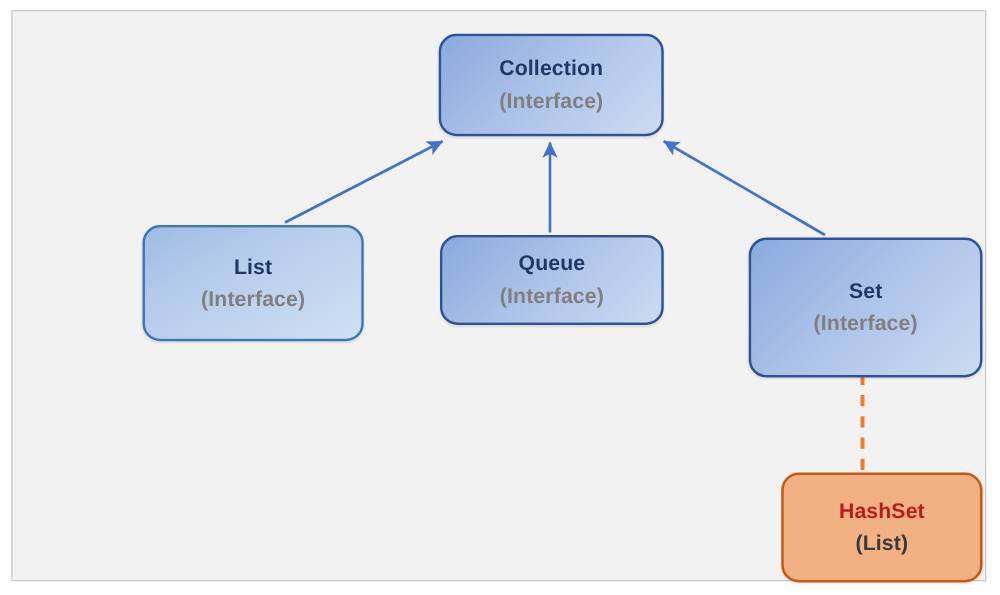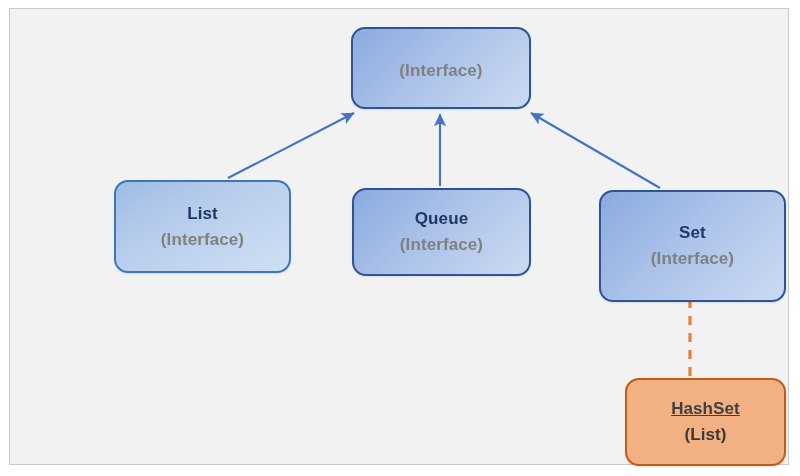--- a/index.html
+++ b/index.html
@@ -68,26 +68,26 @@
     border: 2px solid #3f76b5;
     background: linear-gradient(150deg, #9fbce4 0%, #b8cdec 40%, #cfe0f4 100%);
   }
 
   
   .node.klass {
     border: 2px solid #c55a11;
     background: #f2b183;
     box-shadow: 0 1px 2px rgba(0,0,0,0.10);
   }
-  .node.klass .title { color: #404040; text-decoration: underline; }
+  .node.klass .title { color: #b91c1c; }
   .node.klass .subtitle { color: #3b3838; }
 
   #n-collection { left: 351px; top: 27px; width: 180px; height: 82px; }
   #n-list       { left: 114px; top: 180px; width: 177px; height: 93px; text-align: right; }
-  #n-queue      { left: 352px; top: 188px; width: 179px; height: 88px; }
+  #n-queue      { left: 352px; top: 188px; width: 179px; height: 72px; }
   #n-set        { left: 599px; top: 190px; width: 187px; height: 112px; }
   #n-hashset    { left: 625px; top: 378px; width: 161px; height: 88px; }
 </style>
 </head>
 <body>
 
 <div id="page">
   <div id="canvas"></div>
 
   <svg id="svg-layer" viewBox="0 0 800 476" xmlns="http://www.w3.org/2000/svg">
@@ -103,20 +103,21 @@
     <line x1="228" y1="178" x2="354" y2="113" stroke="#4472c4" stroke-width="2.1" marker-end="url(#ah-blue)"></line>
 
     <line x1="440" y1="186" x2="440" y2="114" stroke="#4472c4" stroke-width="2.1" marker-end="url(#ah-blue)"></line>
 
     <line x1="660" y1="188" x2="531" y2="113" stroke="#4472c4" stroke-width="2.1" marker-end="url(#ah-blue)"></line>
 
     <line x1="690" y1="376" x2="690" y2="284" stroke="#ed7d31" stroke-width="3.2" stroke-dasharray="9 8" marker-end="url(#ah-orange)"></line>
   </svg>
 
   <div class="node iface" id="n-collection">
+    <span class="title">Collection</span>
     <span class="subtitle">(Interface)</span>
   </div>
 
   <div class="node iface iface-light" id="n-list">
     <span class="title">List</span>
     <span class="subtitle">(Interface)</span>
   </div>
 
   <div class="node iface" id="n-queue">
     <span class="title">Queue</span>

